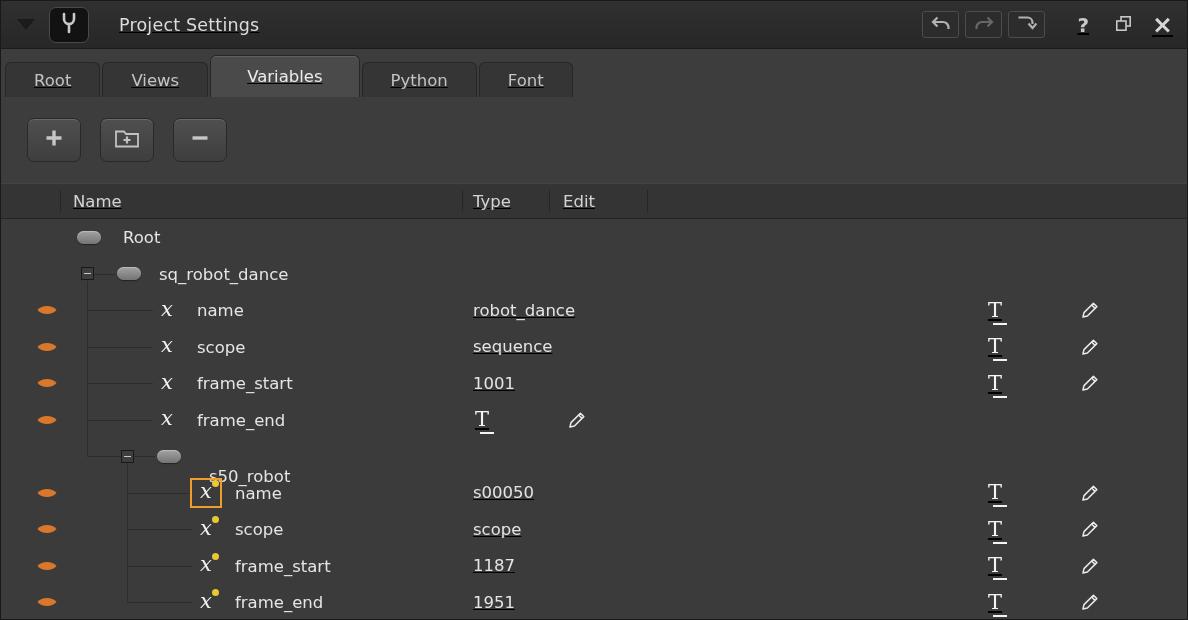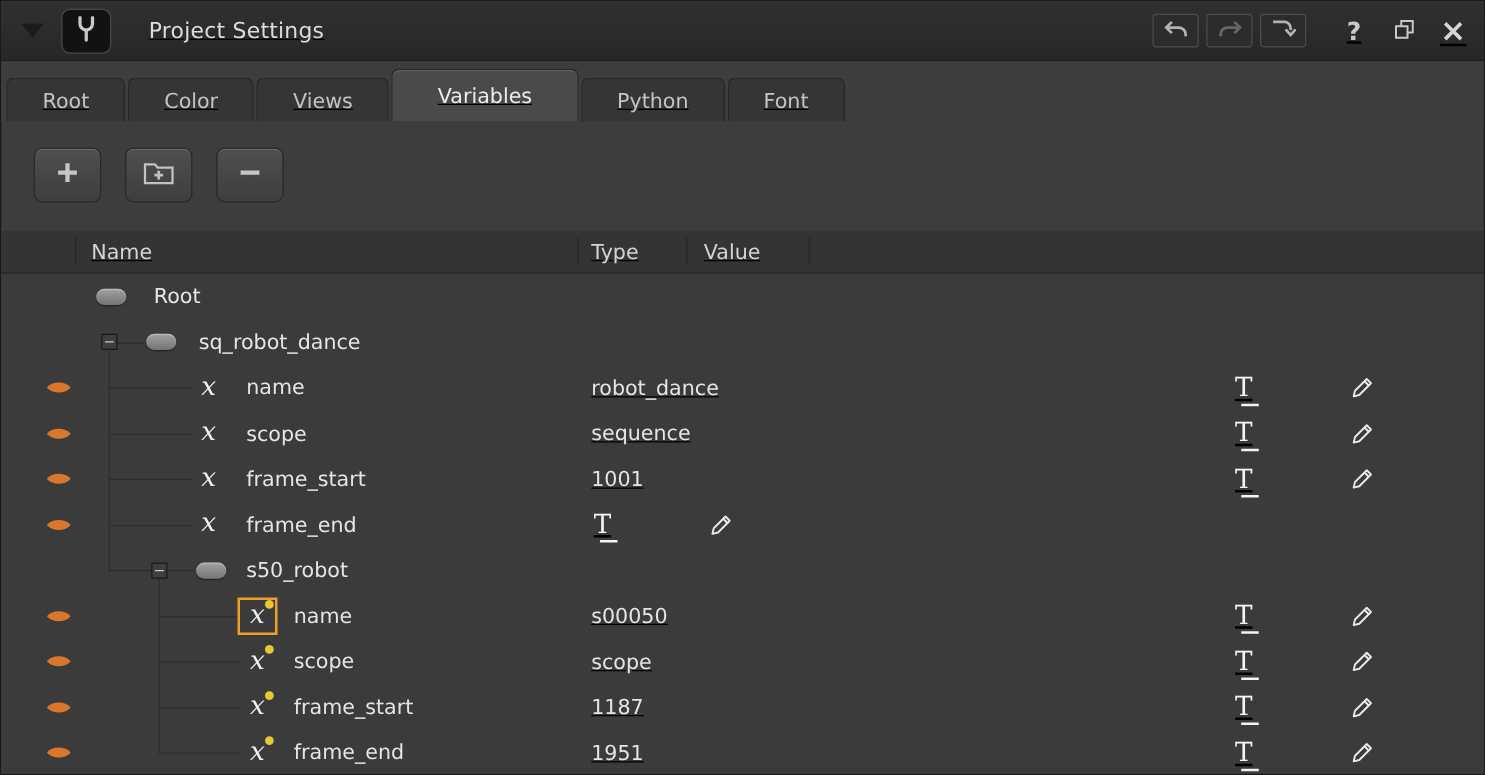--- a/index.html
+++ b/index.html
@@ -138,21 +138,20 @@
           <rect x="6" y="1.8" width="9.2" height="9.2" fill="none" stroke="#c8c8c8" stroke-width="1.6"></rect>
           <rect x="1.8" y="6" width="9.2" height="9.2" fill="#2b2b2b" stroke="#c8c8c8" stroke-width="1.6"></rect>
         </svg>
       </span>
     </div>
     <div class="glyph-btn close-btn">×</div>
   </div>
 
   <div class="tabbar" id="tabbar">
       <div class="tab">Root</div>
-      <div class="tab">Color</div>
       <div class="tab">Views</div>
       <div class="tab active">Variables</div>
       <div class="tab">Python</div>
       <div class="tab">Font</div>
     </div>
 
   <div class="toolbar">
     <div class="tool-btn">
       <span>
         <svg width="20" height="20" viewBox="0 0 20 20">
@@ -179,21 +178,21 @@
 
   <div class="thead">
     <div class="th th-gutter sep"></div>
     <div class="th th-name sep">
       <span>Name</span>
     </div>
     <div class="th th-type sep">
       <span>Type</span>
     </div>
     <div class="th th-edit sep">
-      <span>Value</span>
+      <span>Edit</span>
     </div>
     <div class="th th-rest"></div>
   </div>
 
   <div class="tbody" id="tbody">
       <div class="row">
         <div class="cell c-gutter"></div>
         <div class="cell c-name">
           <div class="blob" style="left: 16px;"></div>
           <div class="nlabel" style="left: 62px;">Root</div>
@@ -338,21 +337,21 @@
       </div>
       <div class="row">
         <div class="cell c-gutter"></div>
         <div class="cell c-name">
           <div class="tl" style="left: 26px; width: 1px; top: 0px; bottom: 50%;"></div>
           <div class="tl" style="left: 26px; width: 34px; height: 1px; top: 50%;"></div>
           <div class="expander" style="left: 60px;"></div>
           <div class="tl" style="left: 66px; width: 1px; top: calc(50% + 7px); bottom: 0px;"></div>
           <div class="tl" style="left: 73px; width: 21px; height: 1px; top: 50%;"></div>
           <div class="blob" style="left: 96px;"></div>
-          <div class="nlabel" style="left: 136px;">s50_robot</div>
+          <div class="nlabel" style="left: 148px; margin-top: 20px;">s50_robot</div>
         </div>
         <div class="cell c-value"></div>
         <div class="cell c-type"></div>
         <div class="cell c-edit"></div>
       </div>
       <div class="row">
         <div class="cell c-gutter">
           <div class="eye">
             <svg width="22" height="14" viewBox="0 0 22 14">
               <path d="M1.5 7C5.5 1.6 16.5 1.6 20.5 7C16.5 12.4 5.5 12.4 1.5 7Z" fill="#d9782c"></path>

